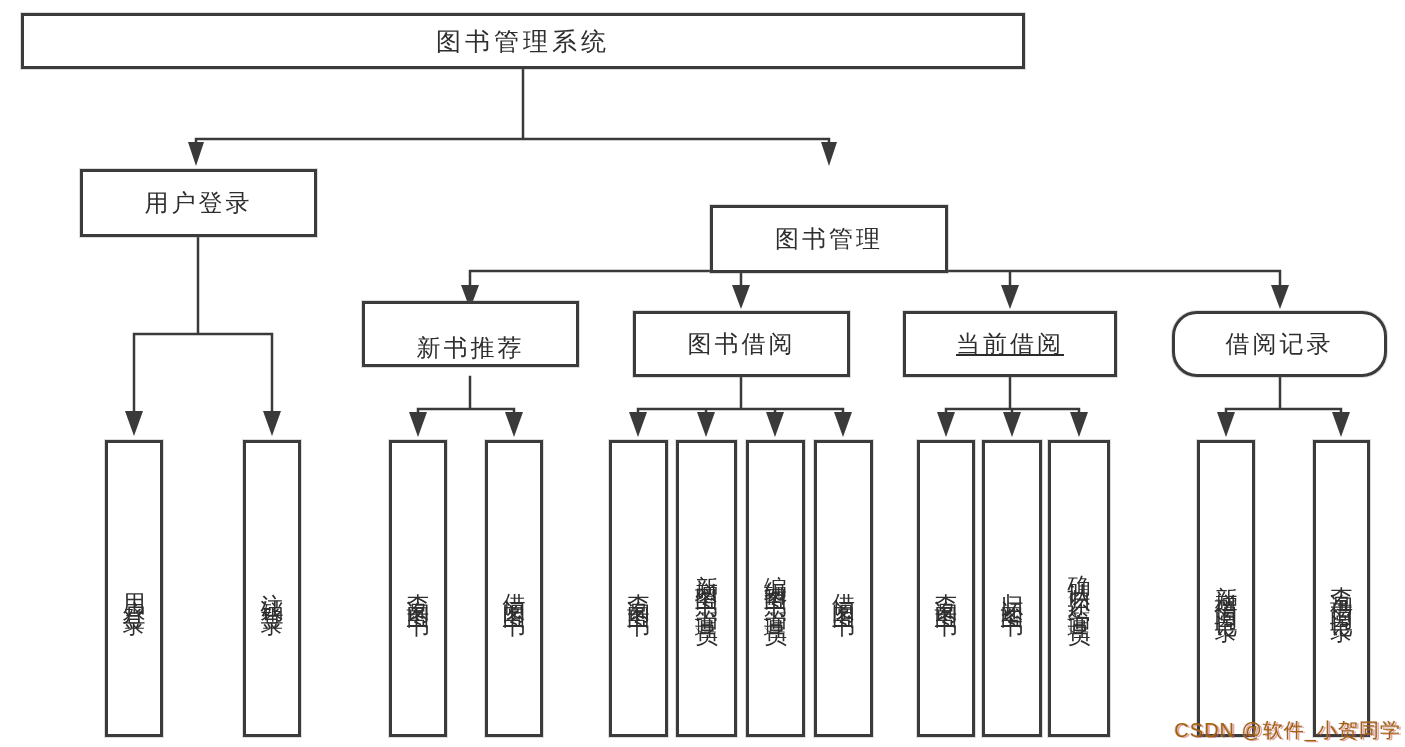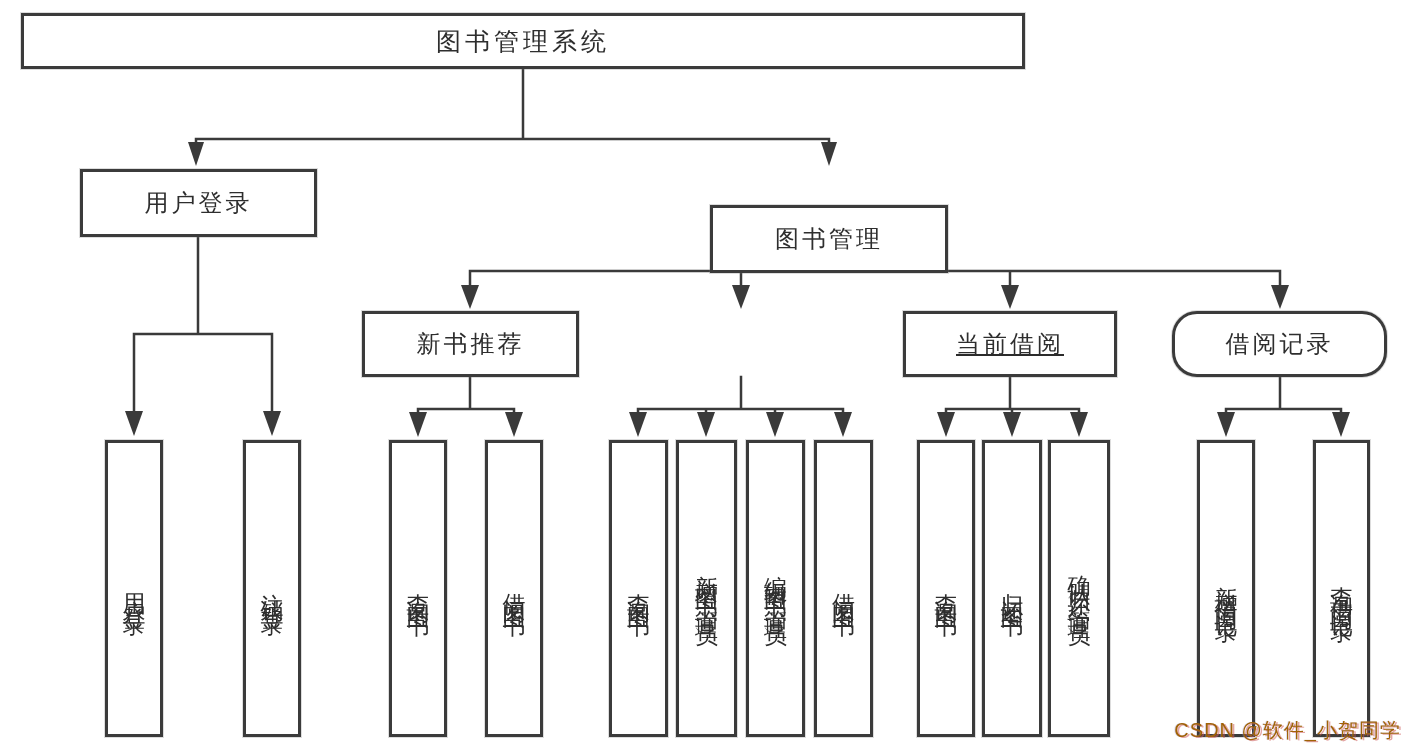--- a/index.html
+++ b/index.html
@@ -120,22 +120,25 @@
     <span class="lbl">图书管理系统</span>
   </div>
 
   <div class="node" style="left:80px; top:169px; width:237px; height:68px;">
     <span class="lbl">用户登录</span>
   </div>
   <div class="node" style="left:710px; top:169px; width:238px; height:68px;margin-top:36px;">
     <span class="lbl">图书管理</span>
   </div>
 
-  <div class="node" style="left:362px; top:311px; width:217px; height:66px;">
+  <div class="node" style="left:362px; top:301px; width:217px; height:66px;align-items:flex-end;">
     <span class="lbl">新书推荐</span>
+  </div>
+  <div class="node" style="left:633px; top:311px; width:217px; height:66px;">
+    <span class="lbl">图书借阅</span>
   </div>
   <div class="node" style="left:903px; top:311px; width:214px; height:66px;text-decoration:underline;">
     <span class="lbl">当前借阅</span>
   </div>
   <div class="node" style="left:1172px; top:311px; width:215px; height:66px;border-radius:25px;">
     <span class="lbl">借阅记录</span>
   </div>
 
   <div class="node leaf" style="left:105px; top:440px; width:58px; height:297px;">
     <span class="lbl">用户登录</span>

